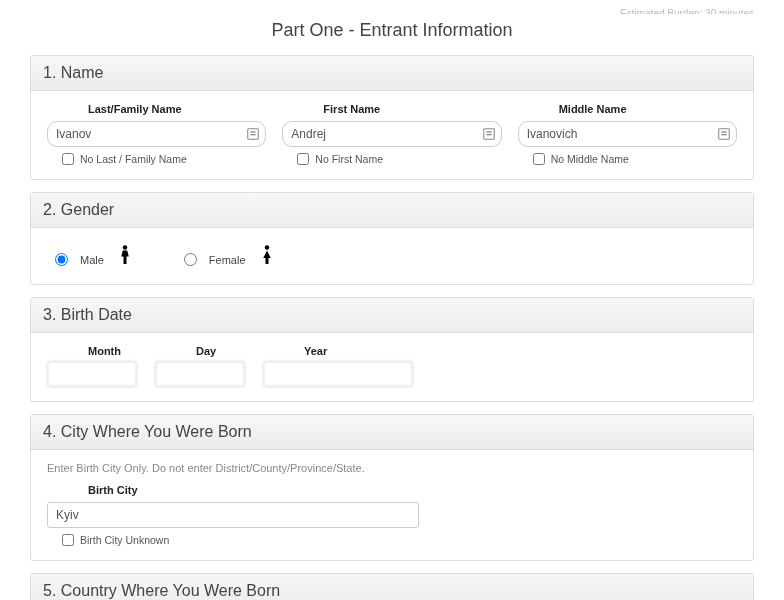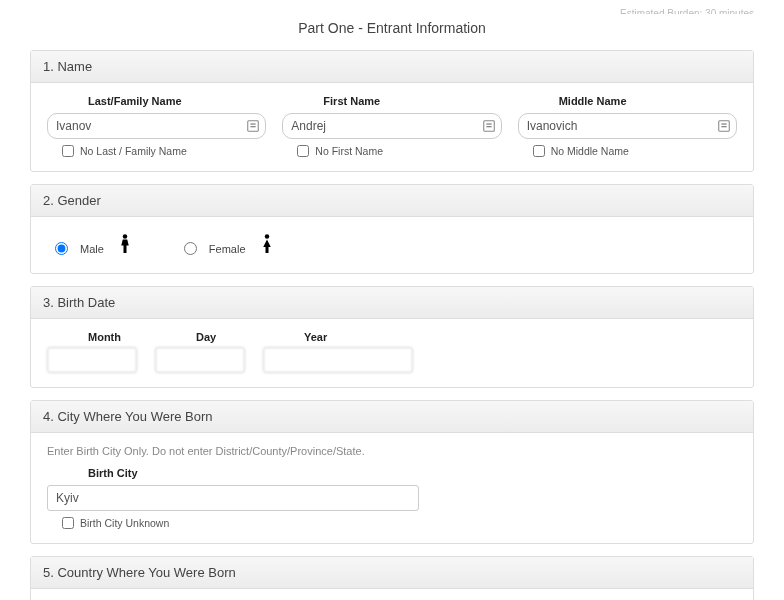--- a/index.html
+++ b/index.html
@@ -18,37 +18,37 @@
   }
   .burden {
     text-align: right;
     color: #bbb;
     font-size: 10px;
     padding-top: 8px;
     height: 14px;
     overflow: hidden;
   }
   h1.page-title {
-    font-size: 14px;
+    font-size: 18px;
     font-weight: 400;
     color: #444;
     text-align: center;
     margin: 6px 0 14px 0;
   }
   .panel {
     border: 1px solid #ddd;
     border-radius: 3px;
     margin-bottom: 12px;
     background: #fff;
   }
   .panel-header {
     background: linear-gradient(#f7f7f7, #ececec);
     border-bottom: 1px solid #ddd;
     padding: 8px 12px;
-    font-size: 13px;
+    font-size: 16px;
     color: #444;
   }
   .panel-body {
     padding: 12px 16px 14px 16px;
   }
   .row3 {
     display: flex;
     gap: 16px;
   }
   .col3 { flex: 1; min-width: 0; }

